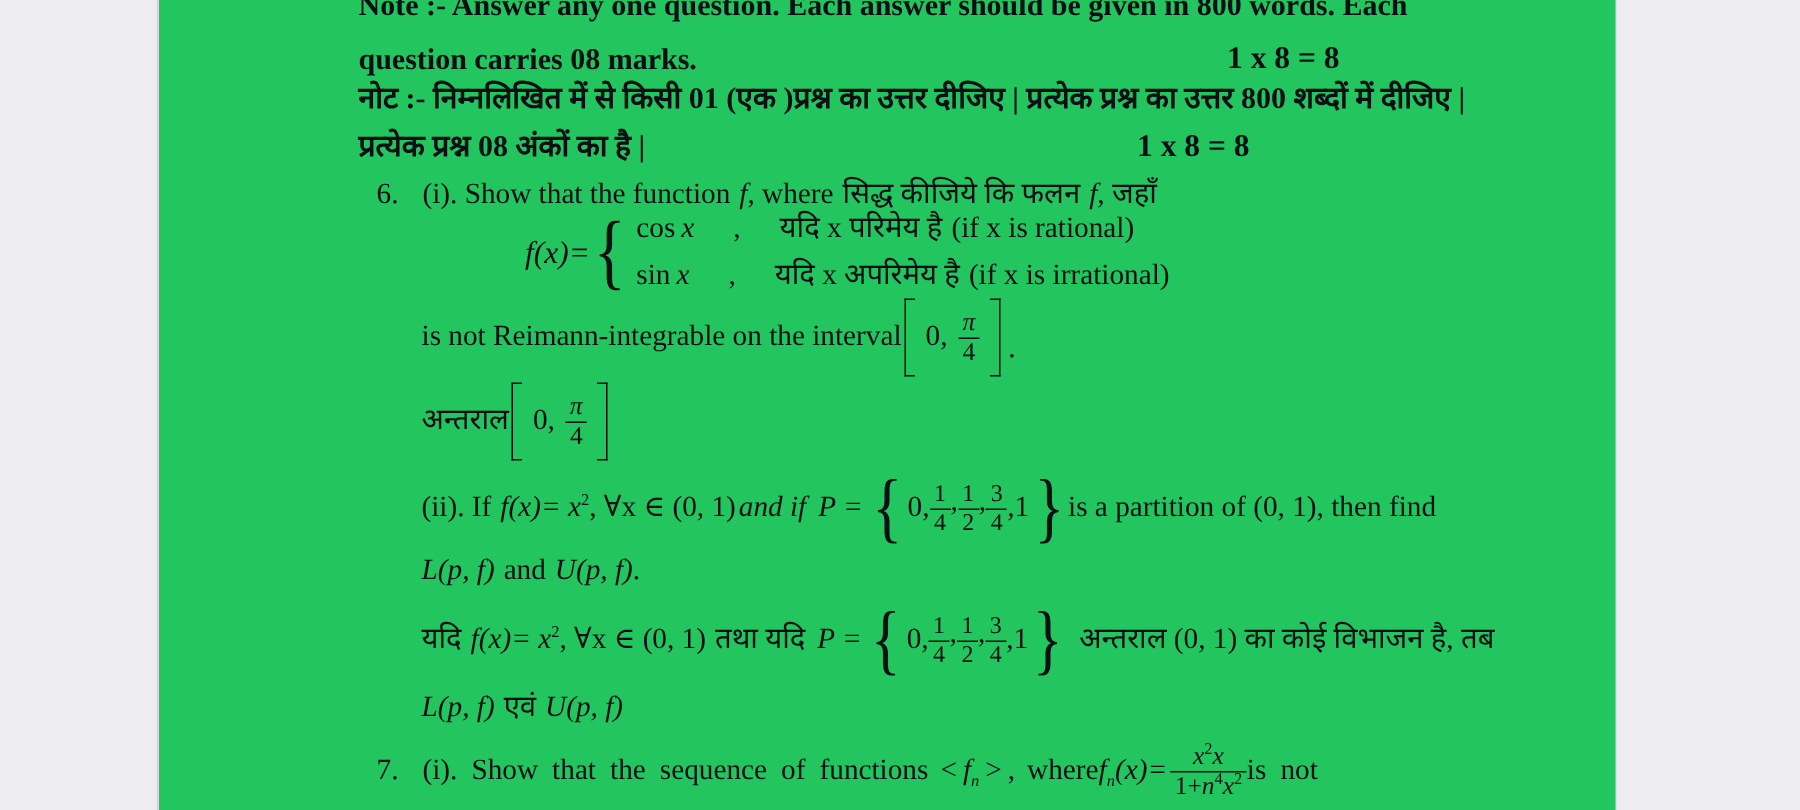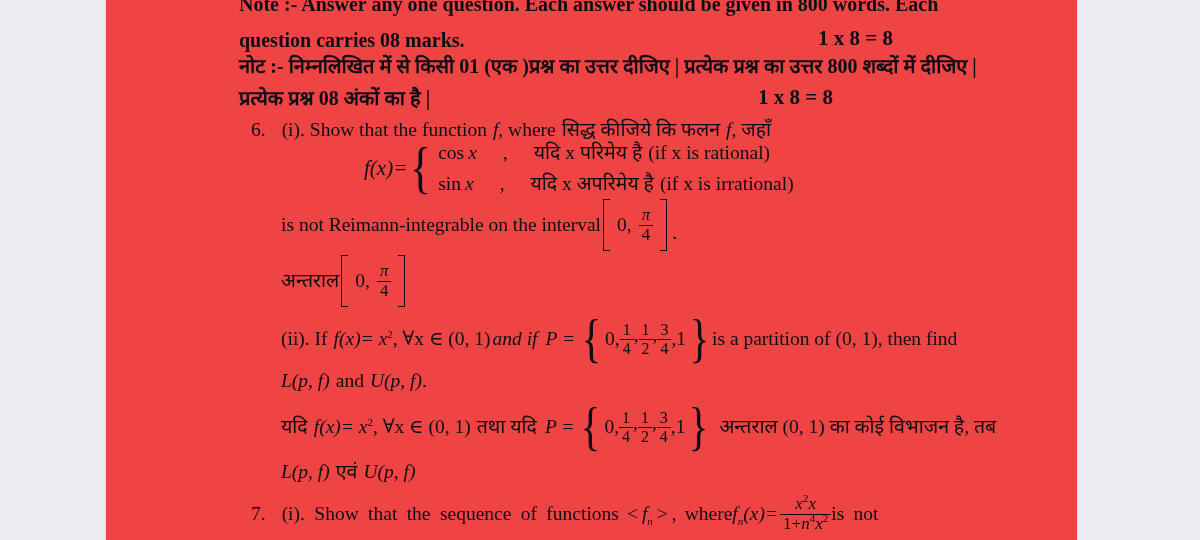--- a/index.html
+++ b/index.html
@@ -4,21 +4,21 @@
 <style>
   * { box-sizing: border-box; }
   html, body { margin:0; padding:0; }
   body {
     width:1200px; height:540px; overflow:hidden; position:relative;
     background:#ececf1; color:#0e0e16;
     font-family:"Liberation Serif","DejaVu Serif",serif;
   }
   .page {
     position:absolute; left:105px; top:0; width:973px; height:540px;
-    background:#ef4444;
+    background:#22c55e;
     border-left:1px solid #dddde5; border-right:1px solid #dddde5;
   }
   .ln { position:absolute; white-space:nowrap; display:flex; align-items:center; font-size:19.5px; line-height:26px; }
   .bold { font-weight:700; }
   .semib { font-weight:600; }
   .mi { font-style:italic; }
   .sp4 { margin-left:4px; } .sp6 { margin-left:6px; } .sp8 { margin-left:8px; }
   .sp10 { margin-left:0; }
   .qnum { margin-right:16px; }
   sup, .sup { font-size:11px; line-height:0; vertical-align:super; font-style:normal; }
@@ -74,21 +74,21 @@
   <div class="ln" style="left:145px; top:117px;">
     <span class="qnum">6.</span>
     <span>(i). Show that the function</span>
     <span class="mi sp6">f</span>
     <span>, where</span>
     <span class="sp6">सिद्ध कीजिये कि फलन</span>
     <span class="mi sp6">f</span>
     <span>, जहाँ</span>
   </div>
 
-  <div class="ln" style="left:258px; top:139px; height:58px;">
+  <div class="ln" style="left:244px; top:139px; height:58px;">
     <span class="mi" style="font-size:21px;">f(x)=</span>
     <span class="brace">{</span>
     <div class="cases">
       <div class="crow">
         <span>cos</span>
         <span class="mi sp4">x</span>
         <span class="ccomma">,</span>
         <span>यदि x परिमेय है</span>
         <span class="sp6">(if x is rational)</span>
       </div>

